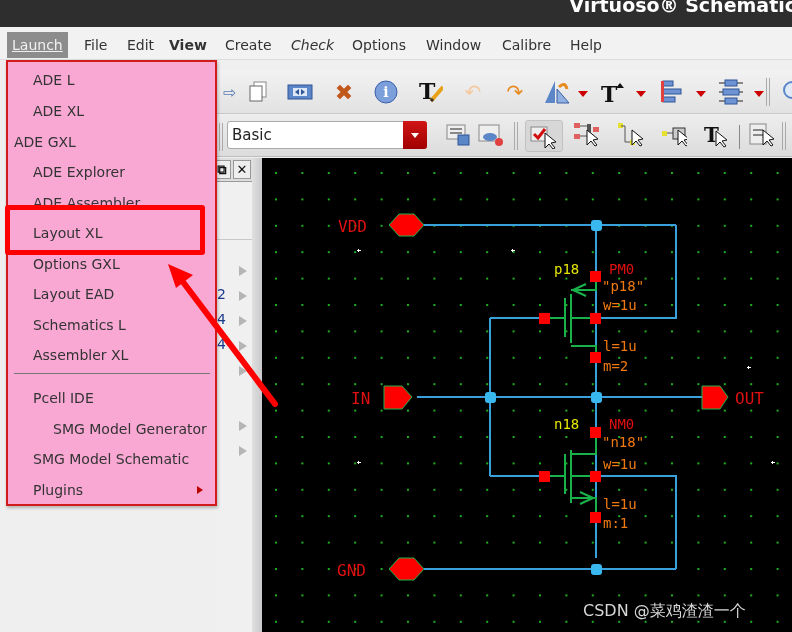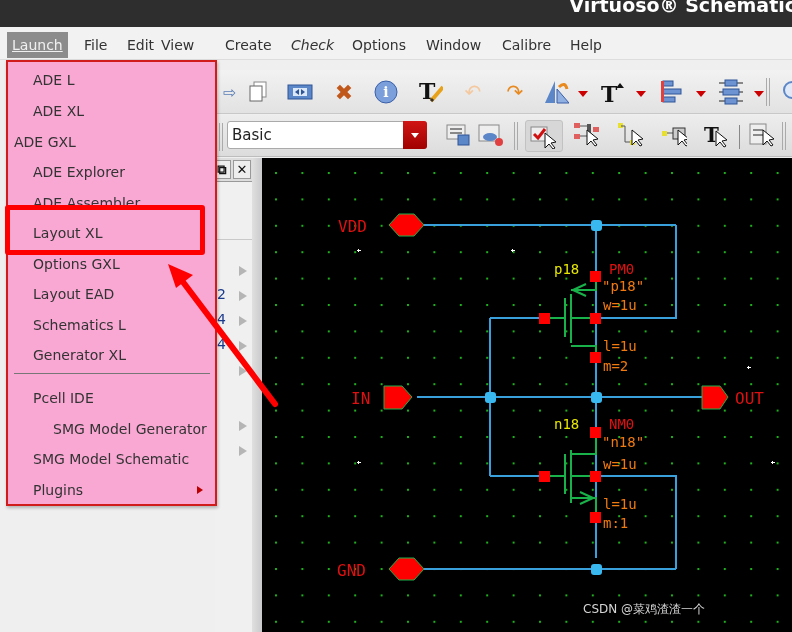--- a/index.html
+++ b/index.html
@@ -30,34 +30,34 @@
 
   .canvas { position: absolute; left: 262px; top: 158px; width: 530px; height: 474px; background: #000; overflow: hidden; }
   .canvas svg { position: absolute; left: 0; top: 0; }
 
   .menu { position: absolute; left: 6px; top: 60px; width: 211px; height: 446px; background: #f9a8d4; border: 2px solid #d11c1c; box-shadow: 1px 2px 3px rgba(0,0,0,0.25); }
   .menu .item { position: absolute; left: 0; width: 207px; height: 28px; line-height: 28px; padding-left: 25px; font-size: 14px; color: #333; white-space: nowrap; }
   .menu .item .sub { position: absolute; right: 12px; top: 10px; width: 0; height: 0; border-top: 4px solid transparent; border-bottom: 4px solid transparent; border-left: 6px solid #bb0000; }
   .menu .sep { position: absolute; left: 6px; top: 311px; width: 196px; height: 1px; background: #777; }
   .highlight-box { position: absolute; left: 5px; top: 205px; width: 200px; height: 50px; border: 5px solid #ff0000; border-radius: 3px; }
   .annot-arrow { position: absolute; left: 0; top: 0; pointer-events: none; }
-  .watermark { position: absolute; left: 583px; top: 601px; font-size: 12px; color: #d6d6d6; white-space: nowrap; }
+  .watermark { position: absolute; left: 583px; top: 601px; font-size: 16px; color: #d6d6d6; white-space: nowrap; }
 </style>
 </head>
 <body>
 
 <div class="titlebar">
   <div class="title">Virtuoso® Schematic</div>
 </div>
 
 <div class="menubar">
   <div class="mi active" style="left:7px;"><u>Launch</u></div>
   <div class="mi" style="left:79px;">File</div>
   <div class="mi" style="left:122px;">Edit</div>
-  <div class="mi" style="left:156px;">View</div>
+  <div class="mi" style="left:164px;font-weight:bold;">View</div>
   <div class="mi" style="left:220px;">Create</div>
   <div class="mi" style="left:286px;font-style:italic;">Check</div>
   <div class="mi" style="left:347px;">Options</div>
   <div class="mi" style="left:421px;">Window</div>
   <div class="mi" style="left:497px;">Calibre</div>
   <div class="mi" style="left:565px;">Help</div>
 </div>
 
 <div class="toolbar1">
   <div class="tb-icon" style="left:2px;top:9px;color:#5a7fb5;font-size:16px;">⇨</div>
@@ -334,21 +334,21 @@
 <div class="menu">
   <div class="item" style="top:4px;">ADE L</div>
   <div class="item" style="top:35px;">ADE XL</div>
   <div class="item" style="top:66px;padding-left:6px;">ADE GXL</div>
   <div class="item" style="top:96px;">ADE Explorer</div>
   <div class="item" style="top:127px;">ADE Assembler</div>
   <div class="item" style="top:157px;">Layout XL</div>
   <div class="item" style="top:188px;">Options GXL</div>
   <div class="item" style="top:218px;">Layout EAD</div>
   <div class="item" style="top:249px;">Schematics L</div>
-  <div class="item" style="top:279px;">Generator XL</div>
+  <div class="item" style="top:279px;">Assembler XL</div>
   <div class="sep"></div>
   <div class="item" style="top:322px;">Pcell IDE</div>
   <div class="item" style="top:353px;padding-left:45px;">SMG Model Generator</div>
   <div class="item" style="top:383px;">SMG Model Schematic</div>
   <div class="item" style="top:414px;">
     <span>Plugins</span>
     <span class="sub"></span>
   </div>
 </div>
 

